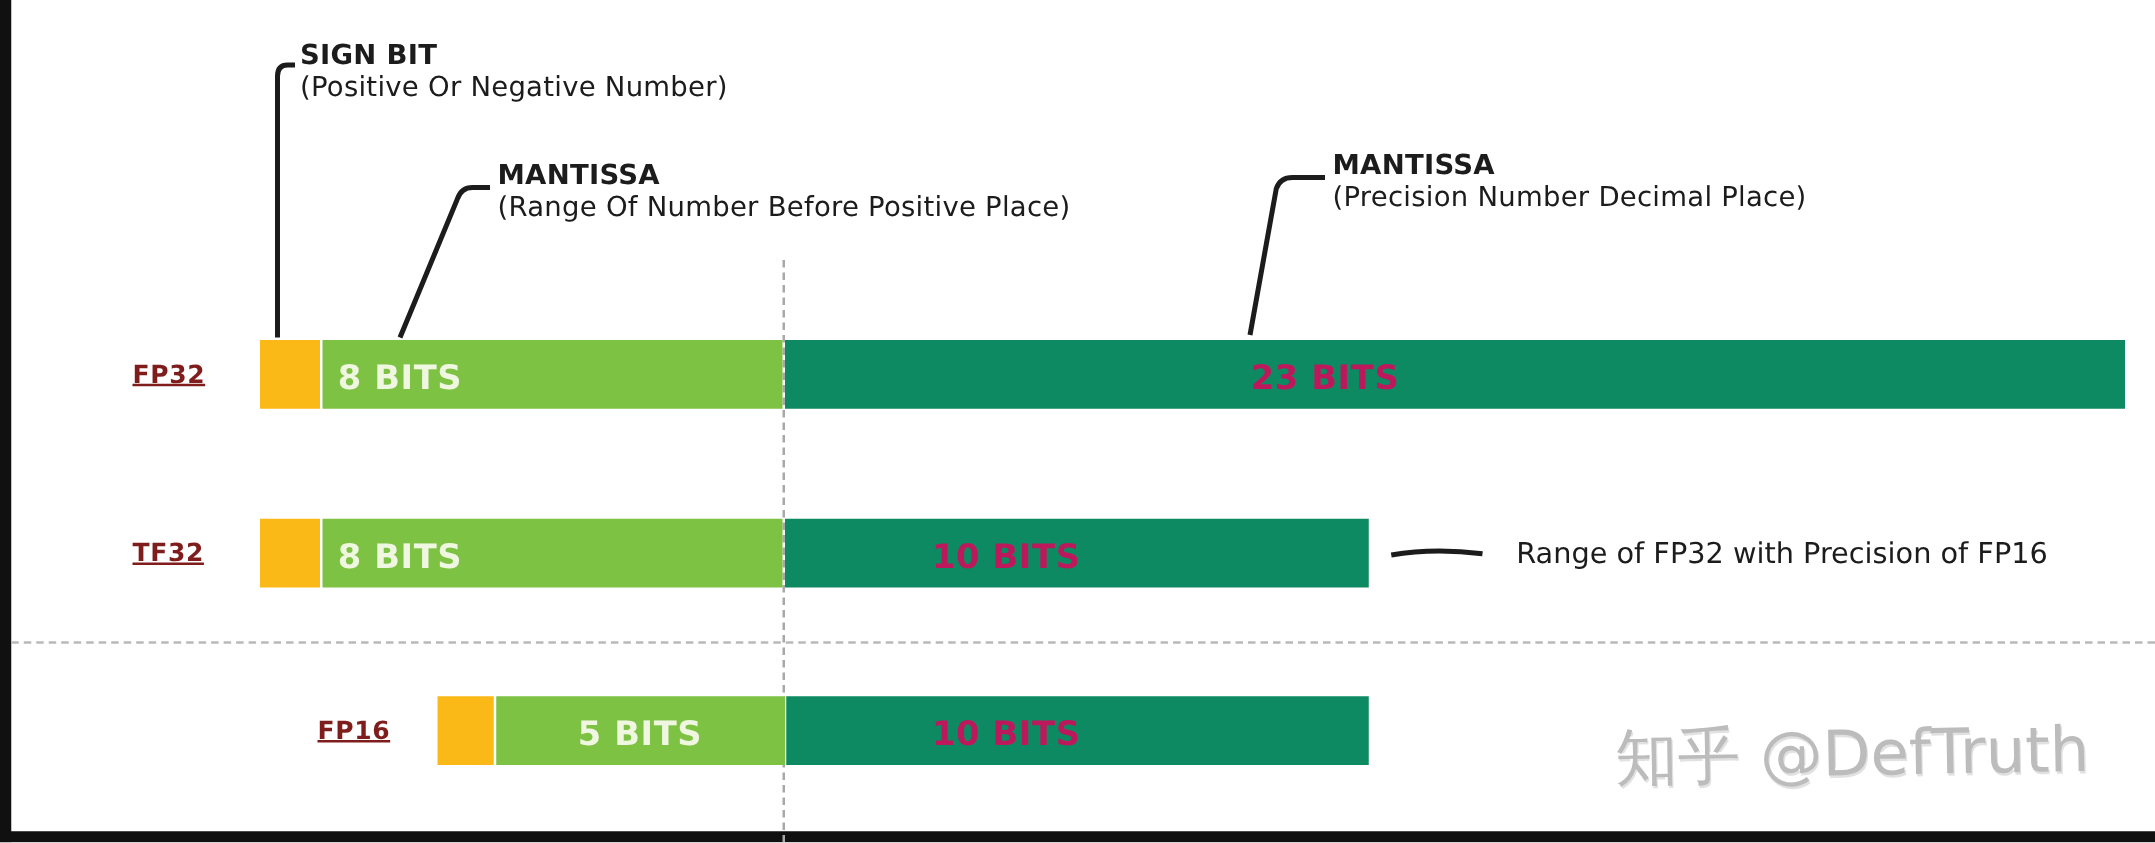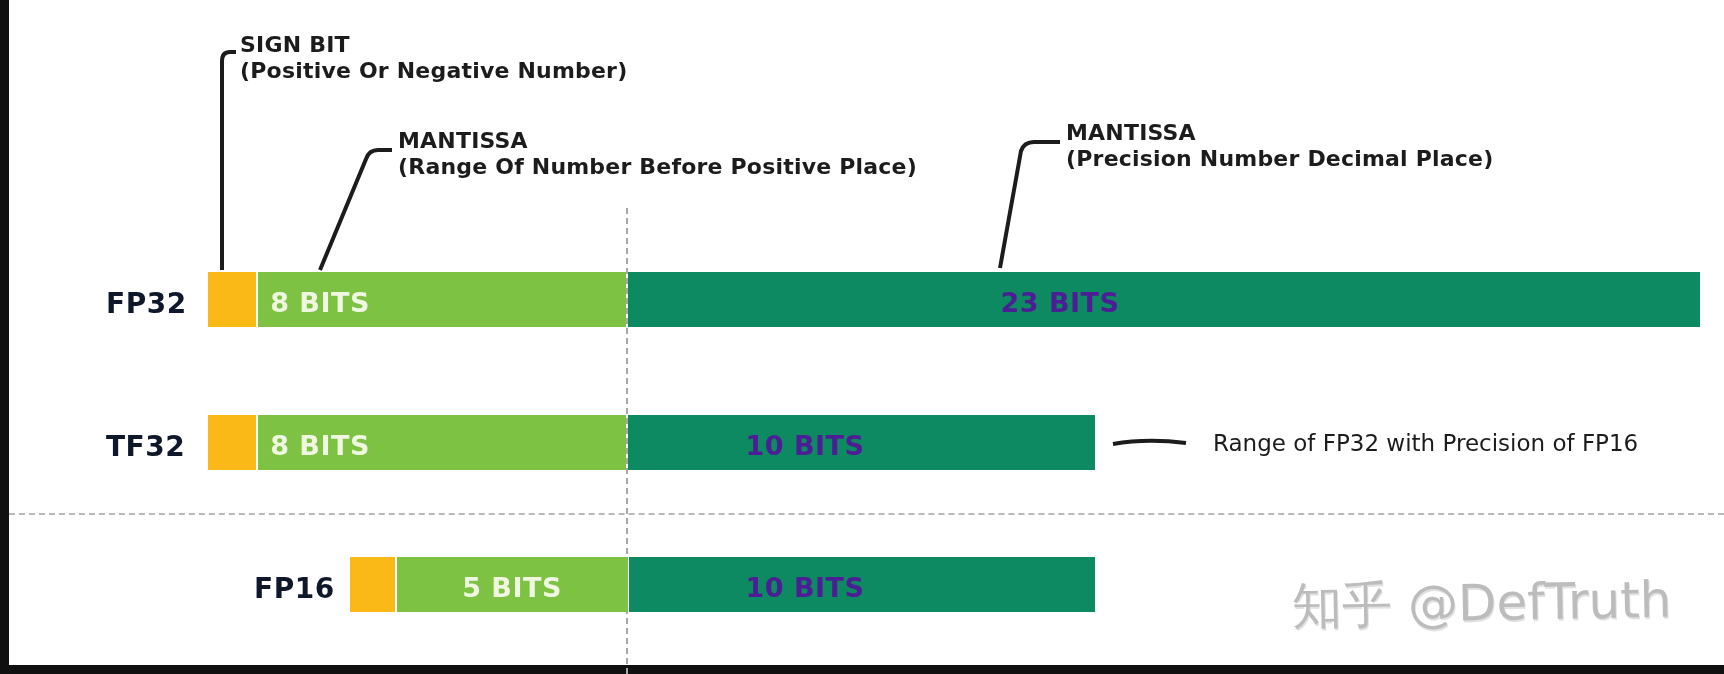--- a/index.html
+++ b/index.html
@@ -18,37 +18,37 @@
   .vline{
     position:absolute;left:626px;top:208px;height:466px;width:0;
     border-left:2px dashed #a8a8a8;
   }
   .hline{
     position:absolute;left:9px;top:513px;width:1715px;height:0;
     border-top:2px dashed #b9b9b9;
   }
 
   .callout-text{position:absolute;line-height:26px;font-size:22px;font-weight:600;letter-spacing:.2px;}
-  .callout-text .sub{font-weight:700;}
+  .callout-text .sub{font-weight:400;}
 
   .row-label{
-    position:absolute;font-size:28px;font-weight:600;color:#0f172a;letter-spacing:.5px;
+    position:absolute;font-size:20px;font-weight:600;color:#7f1d1d;letter-spacing:.5px;text-decoration:underline;
   }
 
   .seg{position:absolute;height:55px;}
   .seg.sign{background:#FBB917;}
   .seg.exp{background:#7DC242;}
   .seg.man{background:#0E8A62;}
 
   .seg-label{
     position:absolute;transform:translateX(-50%);
     font-size:27px;font-weight:600;letter-spacing:.5px;white-space:nowrap;
   }
   .seg-label.on-exp{color:#eff7e1;}
-  .seg-label.on-man{color:#4c1d95;}
+  .seg-label.on-man{color:#be185d;}
 
   .note-text{
     position:absolute;left:1213px;top:430px;
     font-size:23px;font-weight:400;color:#1c1c1c;white-space:nowrap;
   }
 
   .watermark{
     position:absolute;left:1292px;top:570px;
     font-size:50px;font-weight:500;color:#bcbcbc;white-space:nowrap;
     text-shadow:-2px -2px 0 rgba(255,255,255,.9), 1px 2px 0 rgba(170,170,170,.35);

